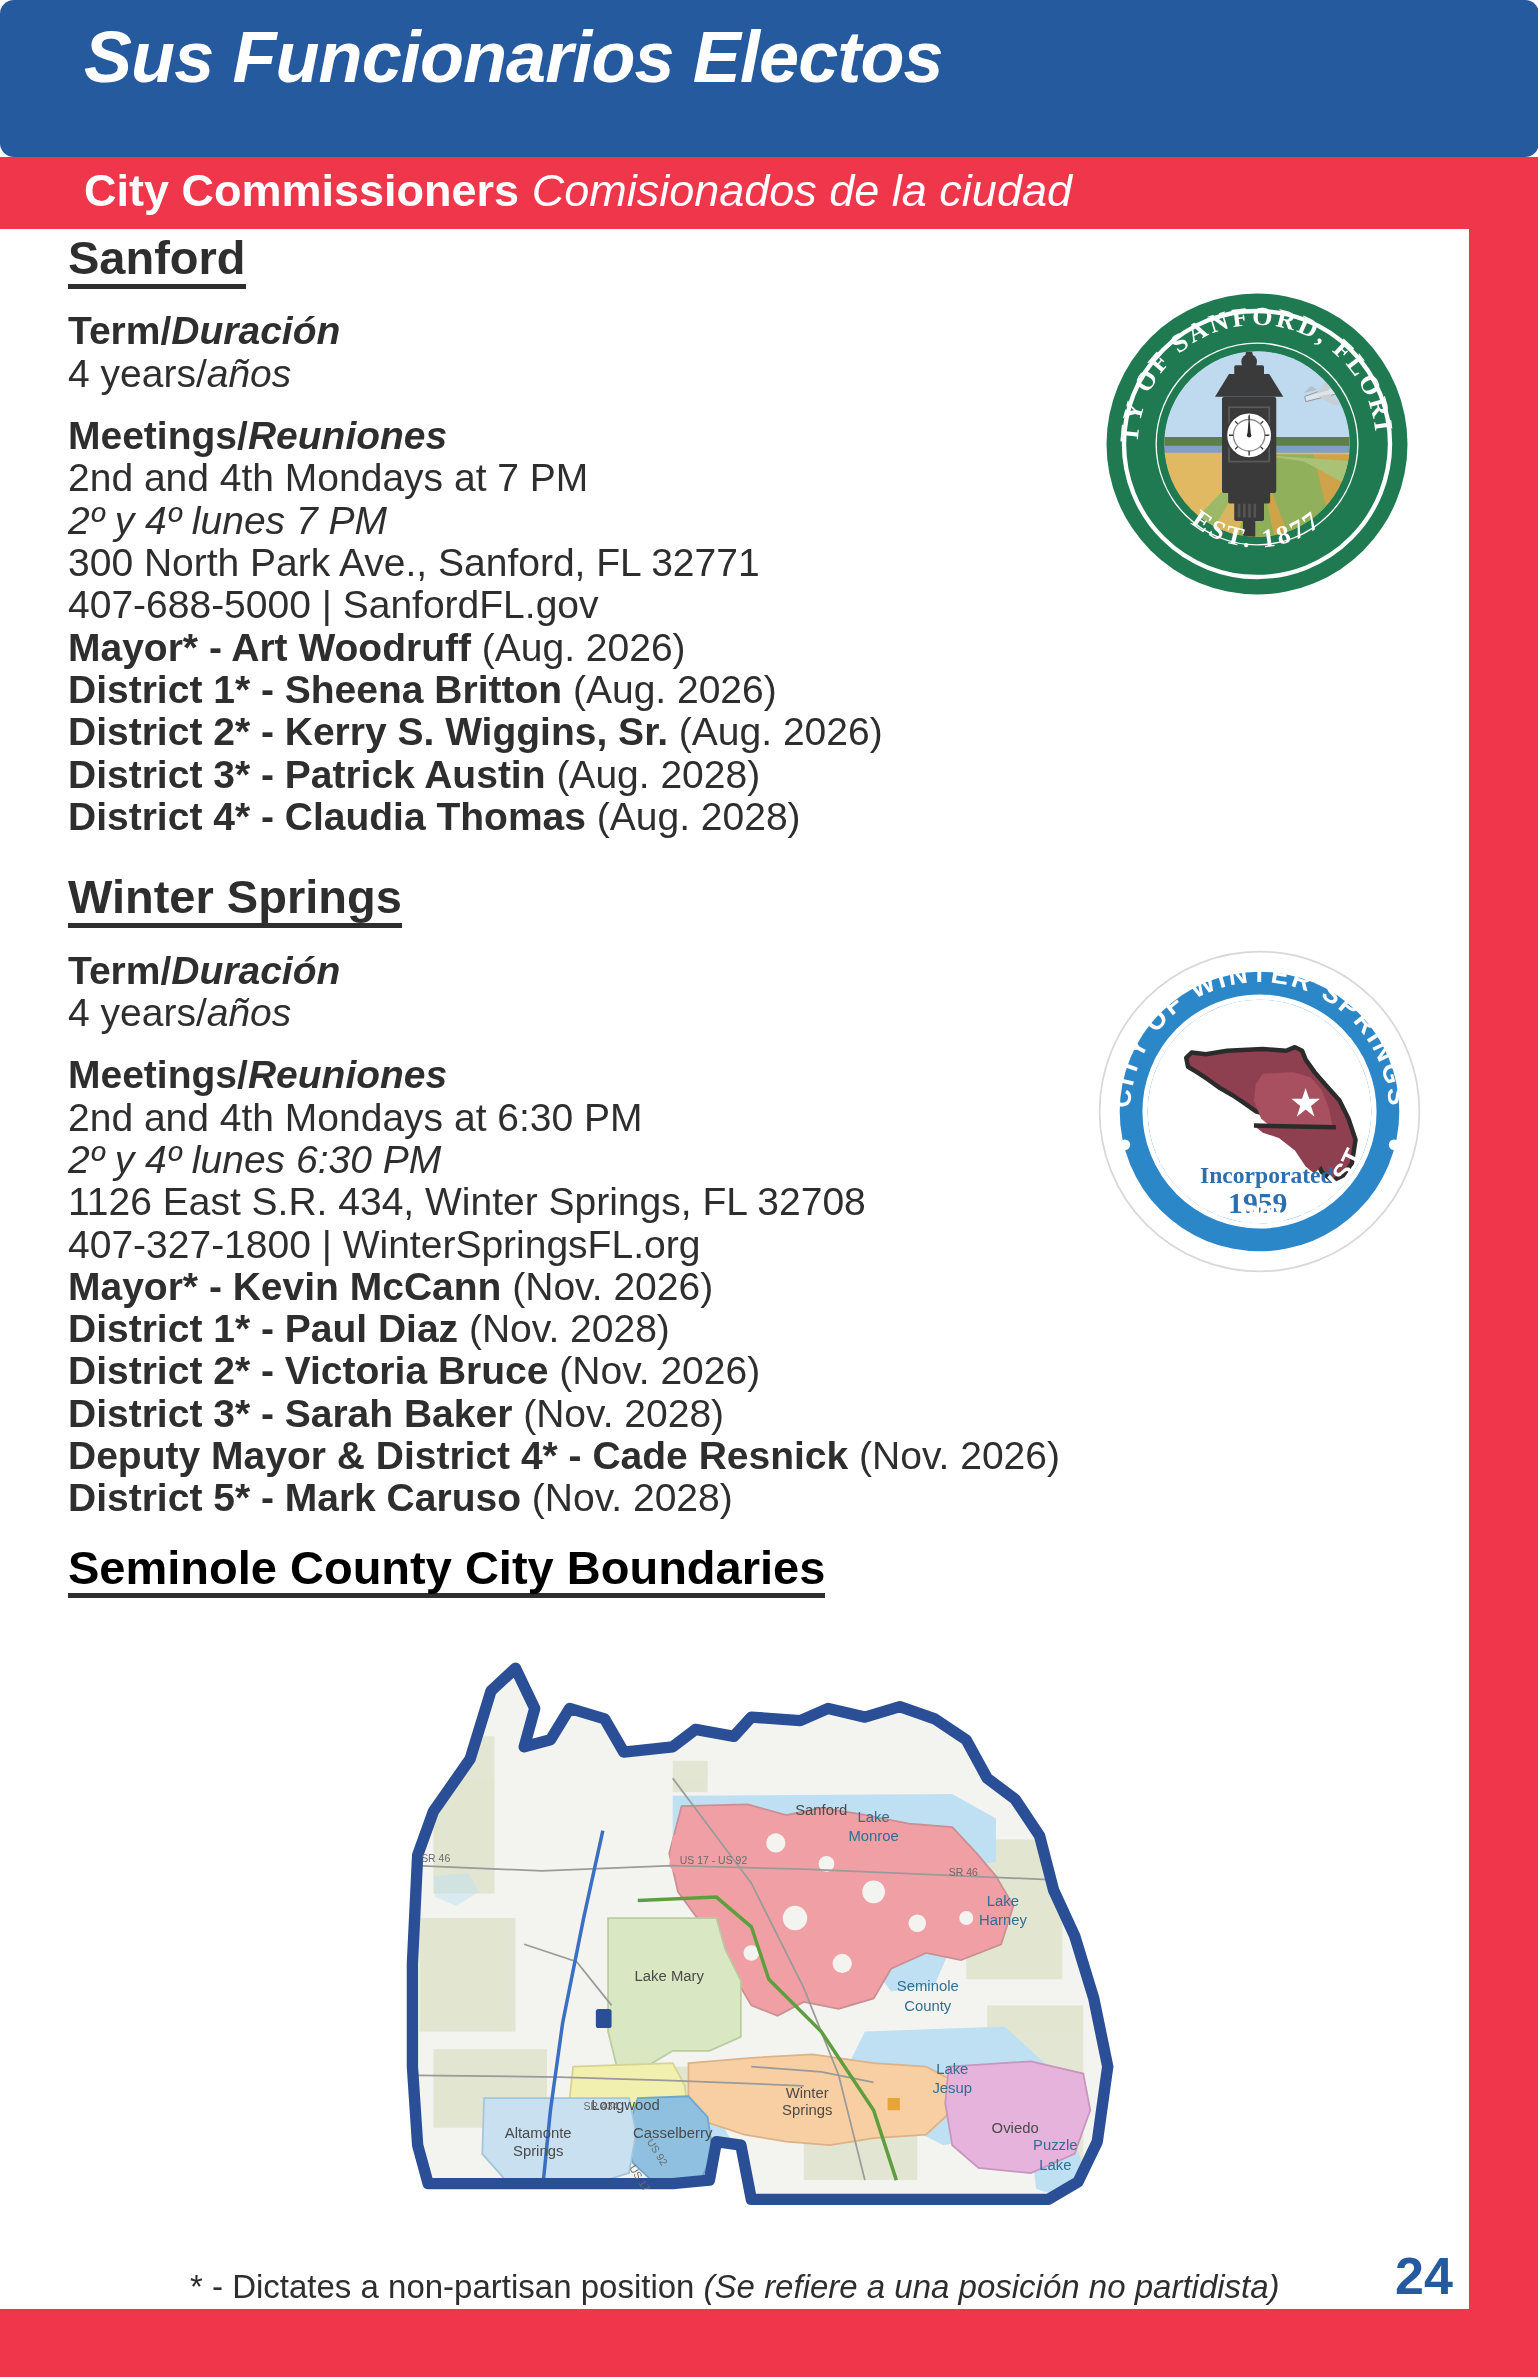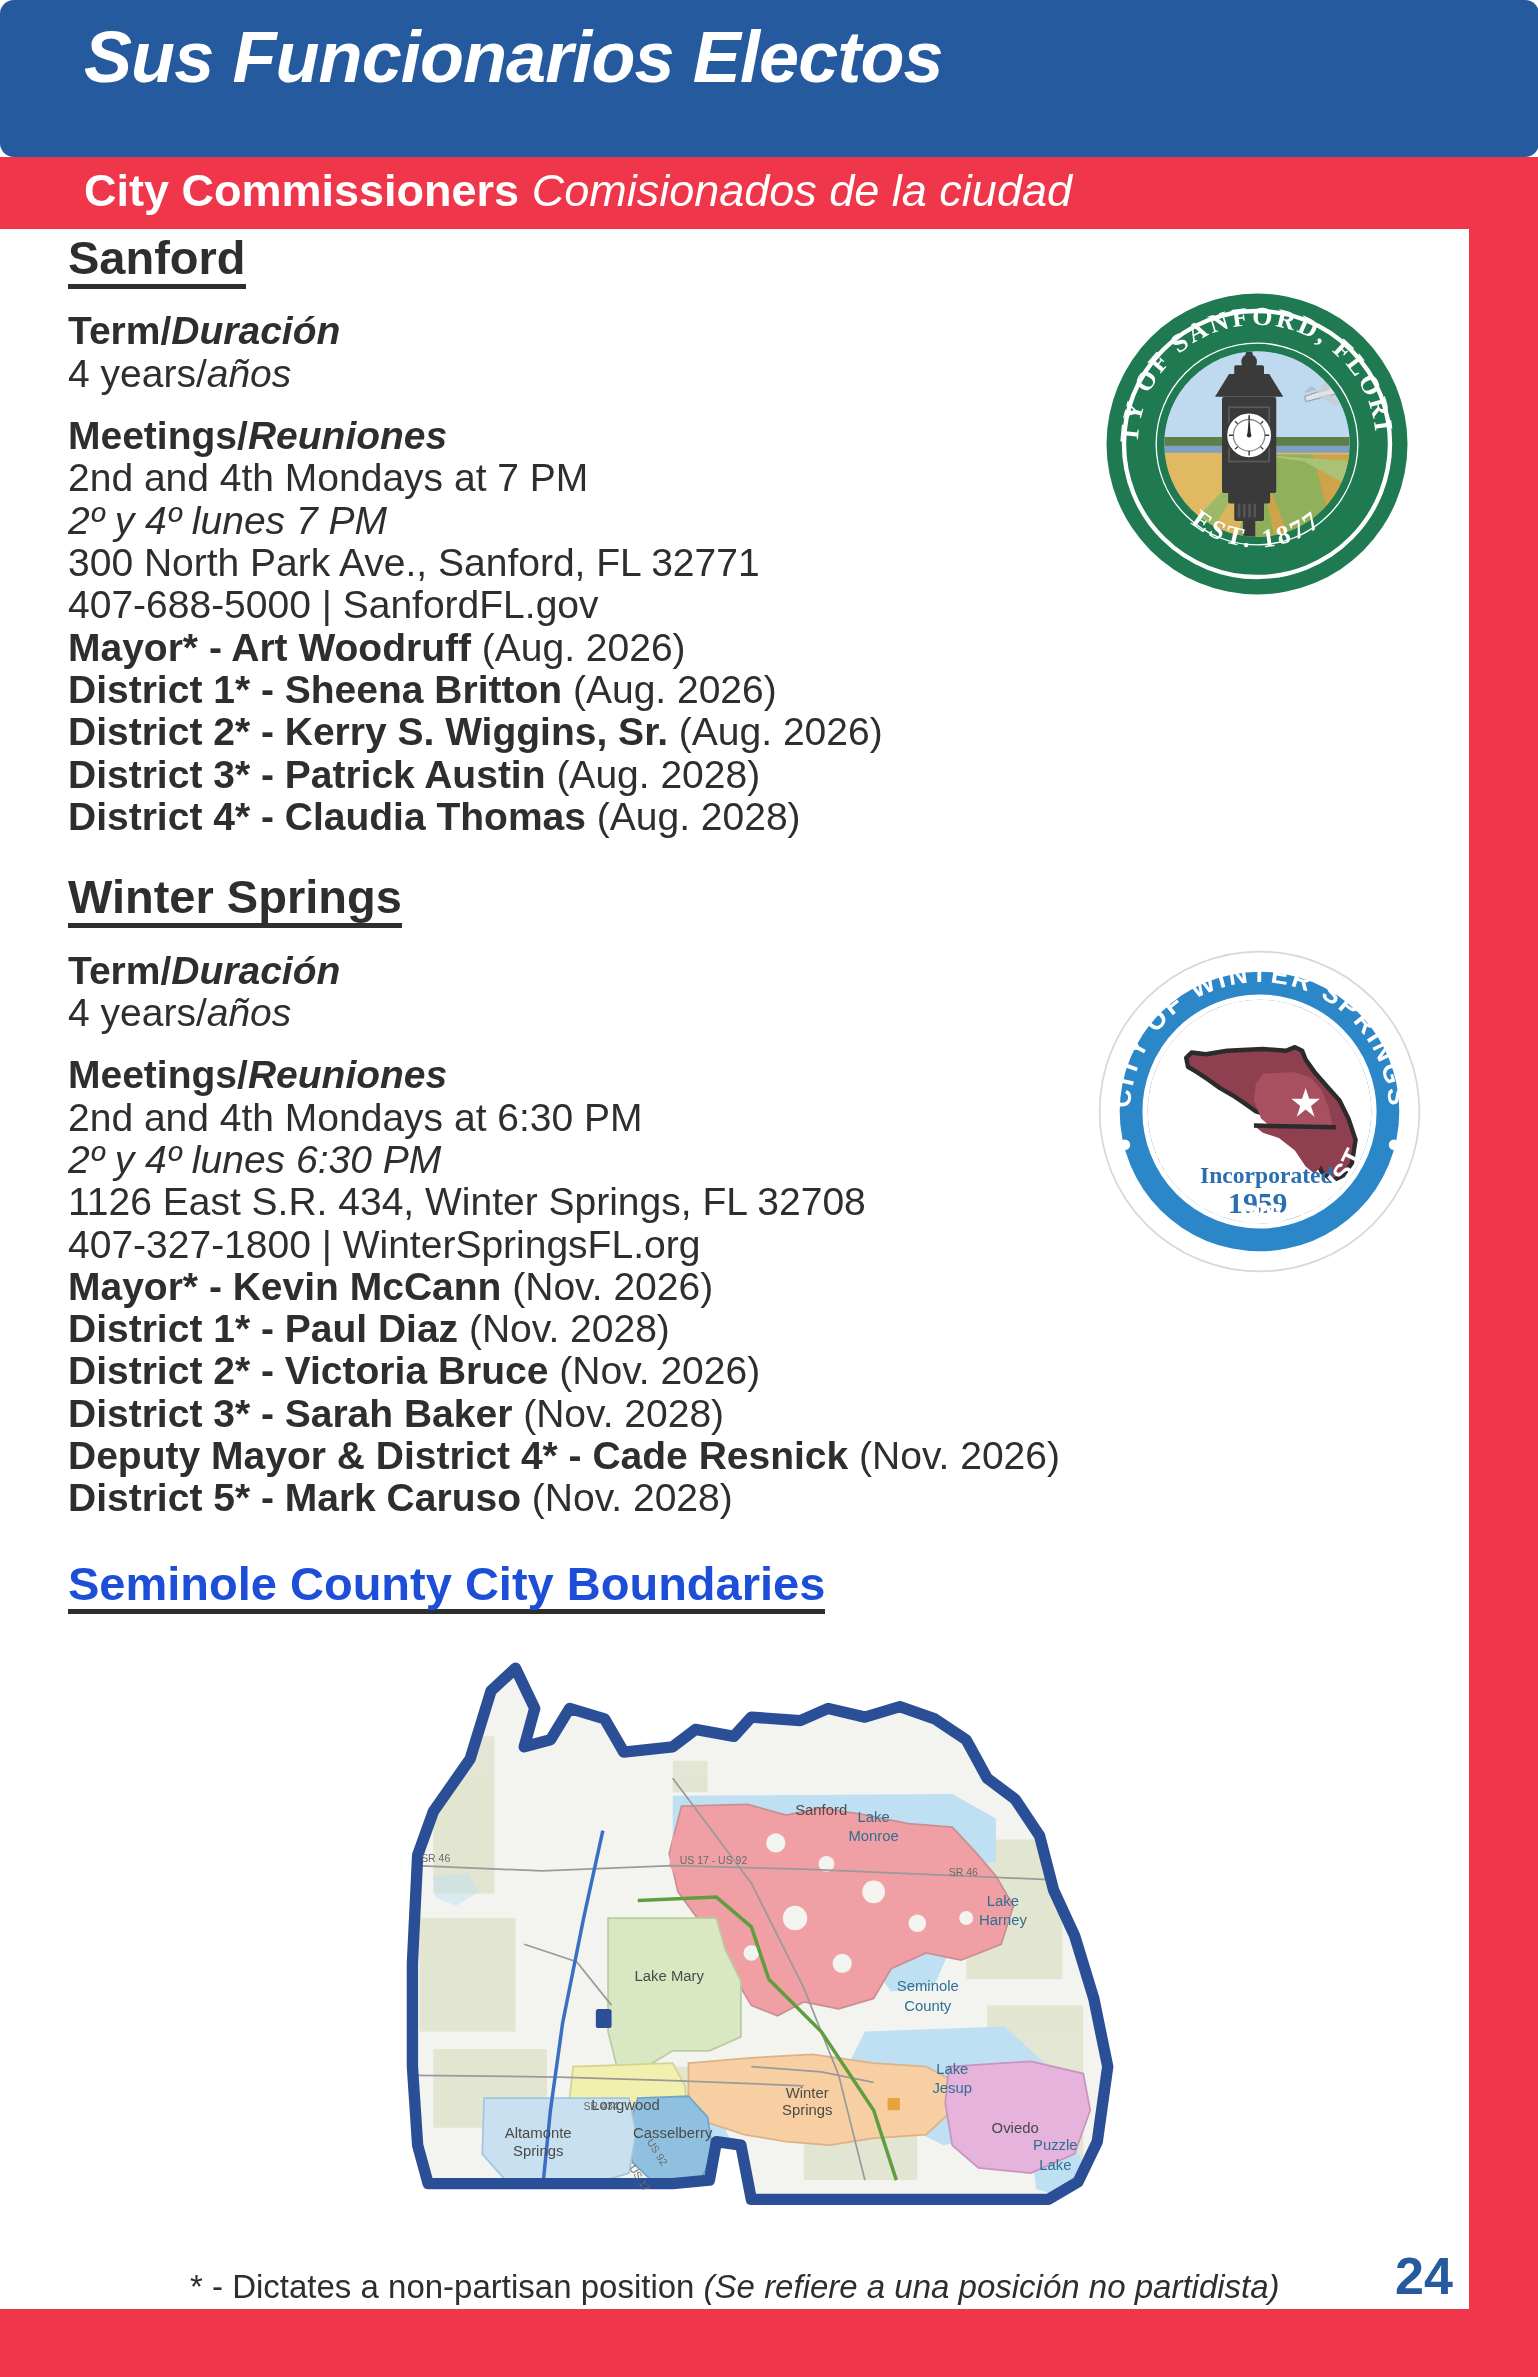--- a/index.html
+++ b/index.html
@@ -65,23 +65,23 @@
 
   .gap{height:35px;}
 
   
   .seal{position:absolute;border-radius:50%;overflow:hidden;}
   .seal-sanford{left:1103px;top:290px;width:308px;height:308px;}
   .seal-ws{left:1097px;top:949px;width:325px;height:325px;}
 
   
   .map-head{
-    font-size:47px;font-weight:700;color:#1d4ed8;
+    font-size:47px;font-weight:700;color:#000000;
     display:inline-block;border-bottom:5.2px solid #2e2e2e;
-    line-height:1.04;margin-top:40px;
+    line-height:1.04;margin-top:24px;
   }
   .map-wrap{position:absolute;left:262px;top:1656px;width:935px;height:594px;}
 
   
   .footnote{
     position:absolute;left:190px;top:2268px;
     font-size:33px;color:#2e2e2e;white-space:nowrap;
   }
   .footnote i{font-style:italic;}
   .pageno{

